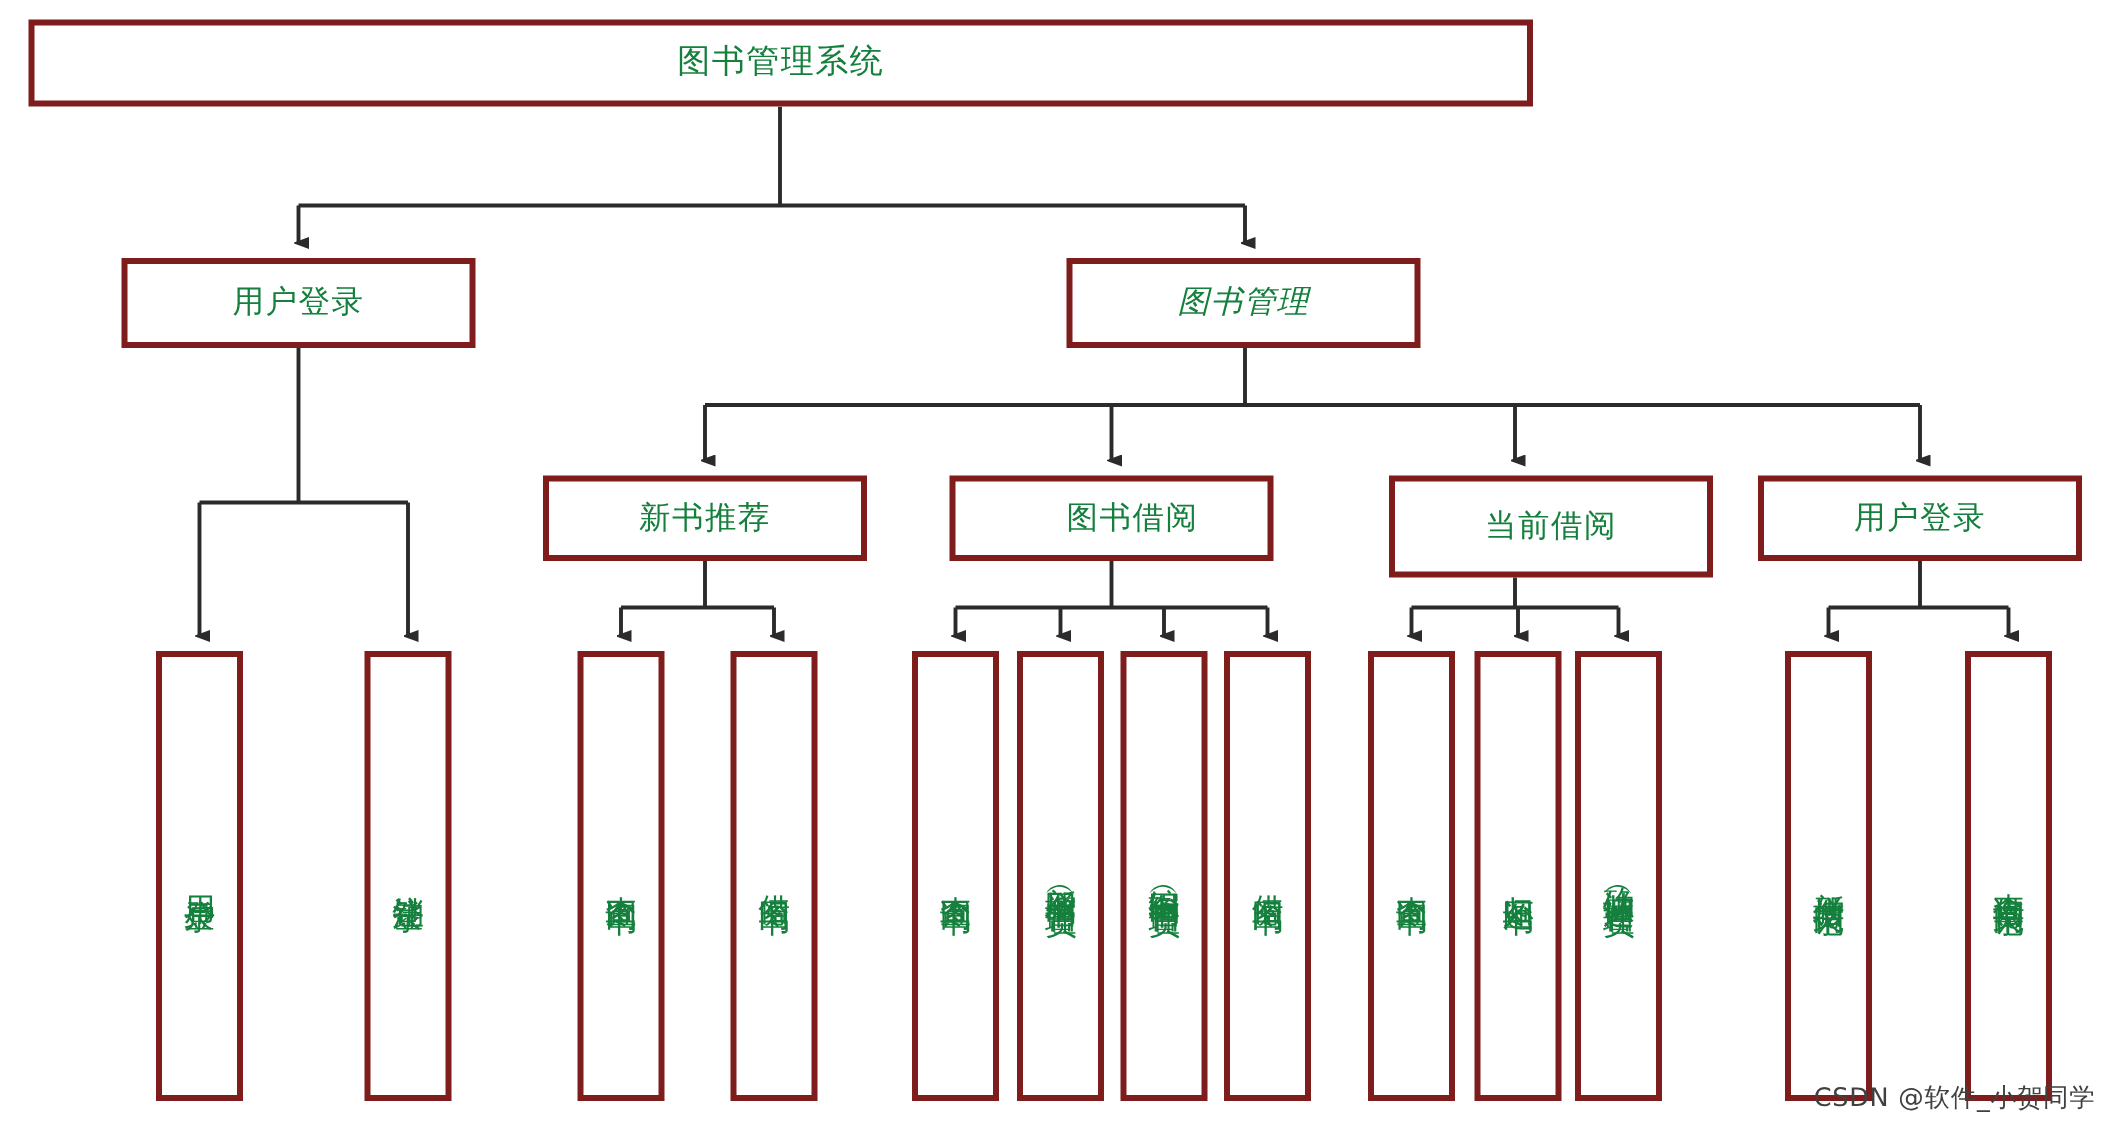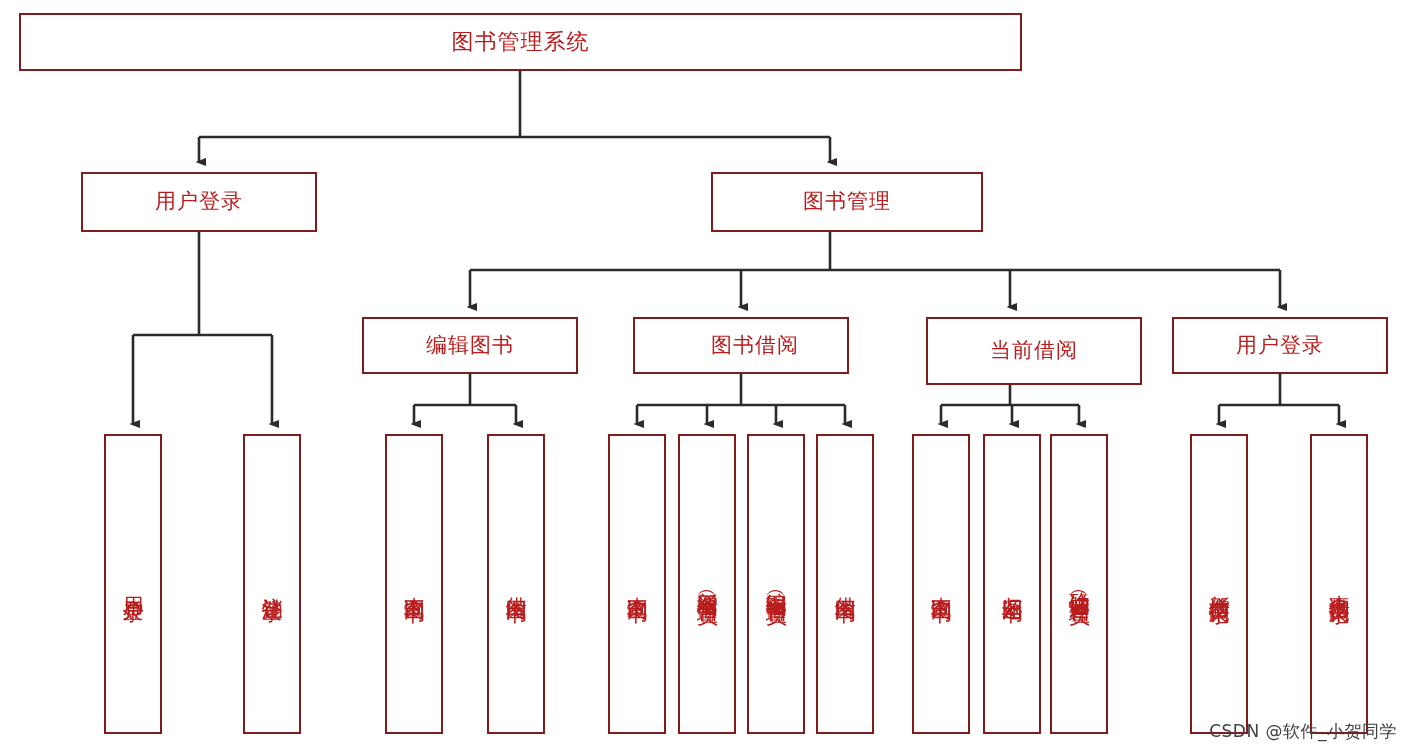--- a/index.html
+++ b/index.html
@@ -21,23 +21,23 @@
   #diagram-svg {
     position: absolute;
     left: 0;
     top: 0;
     width: 1405px;
     height: 747px;
   }
   .node {
     position: absolute;
     box-sizing: border-box;
-    border: 2px solid #7f1d1d;
+    border: 4px solid #7f1d1d;
     background: #ffffff;
-    color: #b91c1c;
+    color: #15803d;
     display: flex;
     align-items: center;
     justify-content: center;
     text-align: center;
     z-index: 5;
   }
   .node-h {
     font-size: 21px;
     letter-spacing: 1px;
     line-height: 1.2;
@@ -123,23 +123,23 @@
       <path d="M1280,374 L1280,405"></path>
       <path d="M1219,405 L1339,405"></path>
       <path d="M1219,405 L1219,424" marker-end="url(#arrow)"></path>
       <path d="M1339,405 L1339,424" marker-end="url(#arrow)"></path>
     </g>
   </svg>
 
   <div class="node node-h" id="root-node" style="left: 19px; top: 13px; width: 1003px; height: 58px;">图书管理系统</div>
 
   <div class="node node-h" style="left: 81px; top: 172px; width: 236px; height: 60px;">用户登录</div>
-  <div class="node node-h" style="left: 711px; top: 172px; width: 272px; height: 60px;">图书管理</div>
+  <div class="node node-h" style="left: 711px; top: 172px; width: 236px; height: 60px; font-style: italic;">图书管理</div>
 
-  <div class="node node-h" style="left: 362px; top: 317px; width: 216px; height: 57px;">编辑图书</div>
+  <div class="node node-h" style="left: 362px; top: 317px; width: 216px; height: 57px;">新书推荐</div>
   <div class="node node-h" style="left: 633px; top: 317px; width: 216px; height: 57px; padding-left: 28px;">图书借阅</div>
   <div class="node node-h" style="left: 926px; top: 317px; width: 216px; height: 68px;">当前借阅</div>
   <div class="node node-h" style="left: 1172px; top: 317px; width: 216px; height: 57px;">用户登录</div>
 
   <div class="node node-v" style="left: 104px; top: 434px; width: 58px; height: 300px;">
       <span class="vtext">用户登录</span>
     </div>
   <div class="node node-v" style="left: 243px; top: 434px; width: 58px; height: 300px;">
       <span class="vtext">注销登录</span>
     </div>

